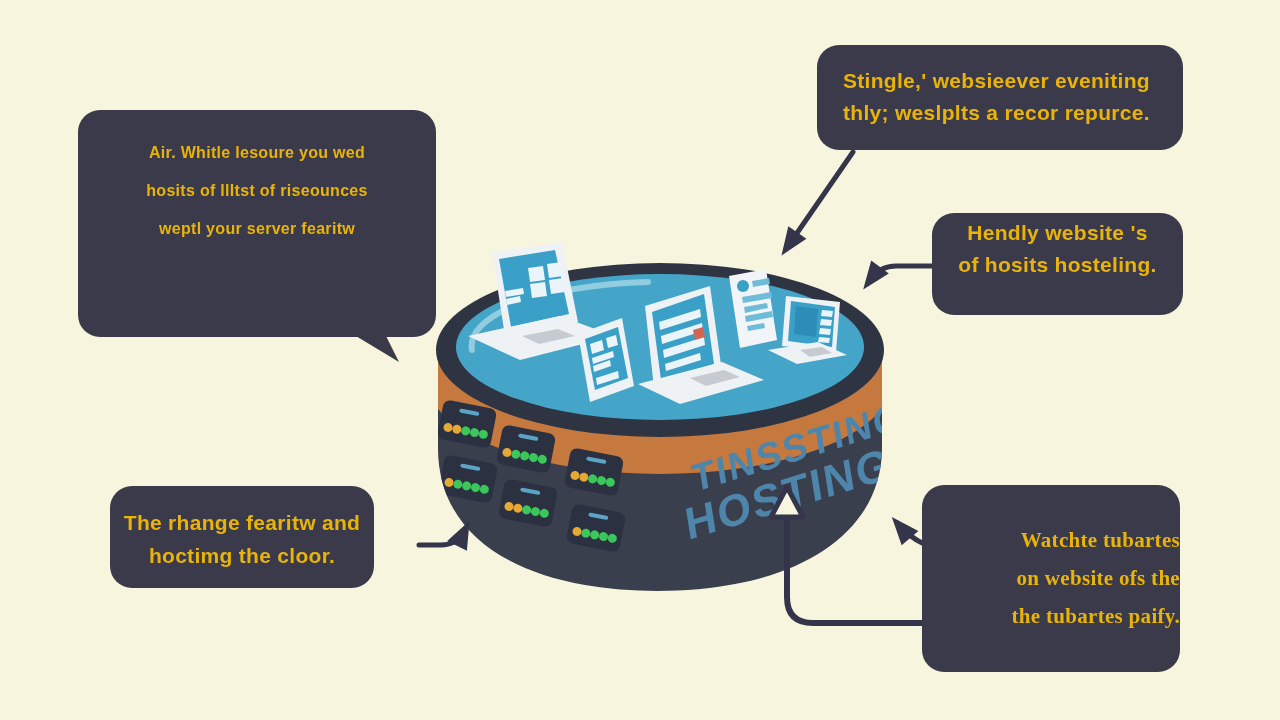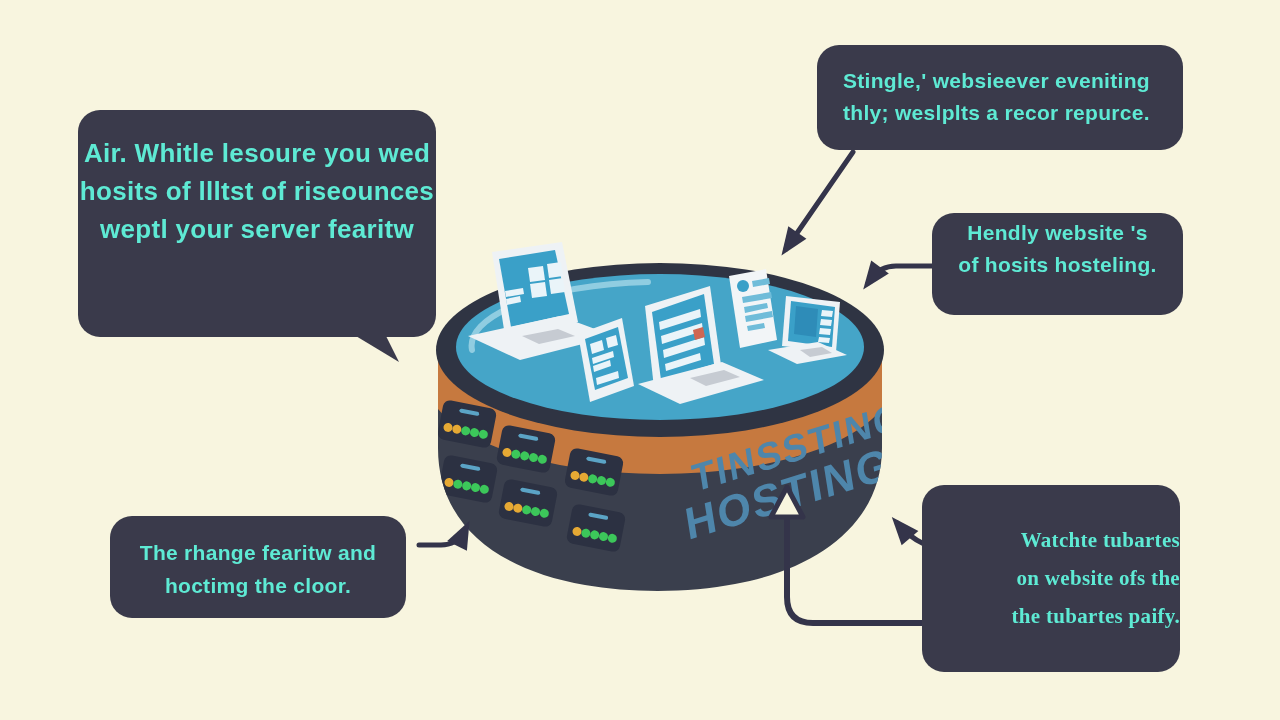--- a/index.html
+++ b/index.html
@@ -1,28 +1,28 @@
 <!DOCTYPE html>
 <html><head>
 <meta charset="utf-8">
 <style>
   html,body{margin:0;padding:0;background:#f8f5df;}
   .canvas{position:relative;width:1280px;height:720px;background:#f8f5df;overflow:hidden;
           font-family:"Liberation Sans",sans-serif;}
   .illus{position:absolute;left:0;top:0;width:1280px;height:720px;}
-  .bubble{position:absolute;background:#3a3a4b;color:#5eead4;border-radius:22px;
+  .bubble{position:absolute;background:#3a3a4b;color:#eab308;border-radius:22px;
           box-sizing:border-box;font-weight:600;letter-spacing:.3px;}
   .bubble .ln{white-space:nowrap;}
   .b-top-left{left:78px;top:110px;width:358px;height:227px;padding-top:24px;
-              text-align:center;font-size:26px;line-height:38px;}
+              text-align:center;font-size:16px;line-height:38px;}
   .b-top-right{left:817px;top:45px;width:366px;height:105px;padding:20px 0 0 26px;
                text-align:left;font-size:21px;line-height:32px;}
   .b-mid-right{left:932px;top:213px;width:251px;height:102px;padding-top:4px;
                text-align:center;font-size:21px;line-height:32px;}
-  .b-bot-left{left:110px;top:516px;width:296px;height:102px;padding-top:20px;
+  .b-bot-left{left:110px;top:486px;width:264px;height:102px;padding-top:20px;
               text-align:center;font-size:21px;line-height:33px;}
   .b-bot-right{left:922px;top:485px;width:258px;height:187px;padding:36px 0 0 34px;
                text-align:right;font-size:21px;line-height:38px;font-family:Liberation Serif, serif;}
 </style>
 </head>
 <body>
 
 <div class="canvas">
 
   <svg class="illus" viewBox="0 0 1280 720">

